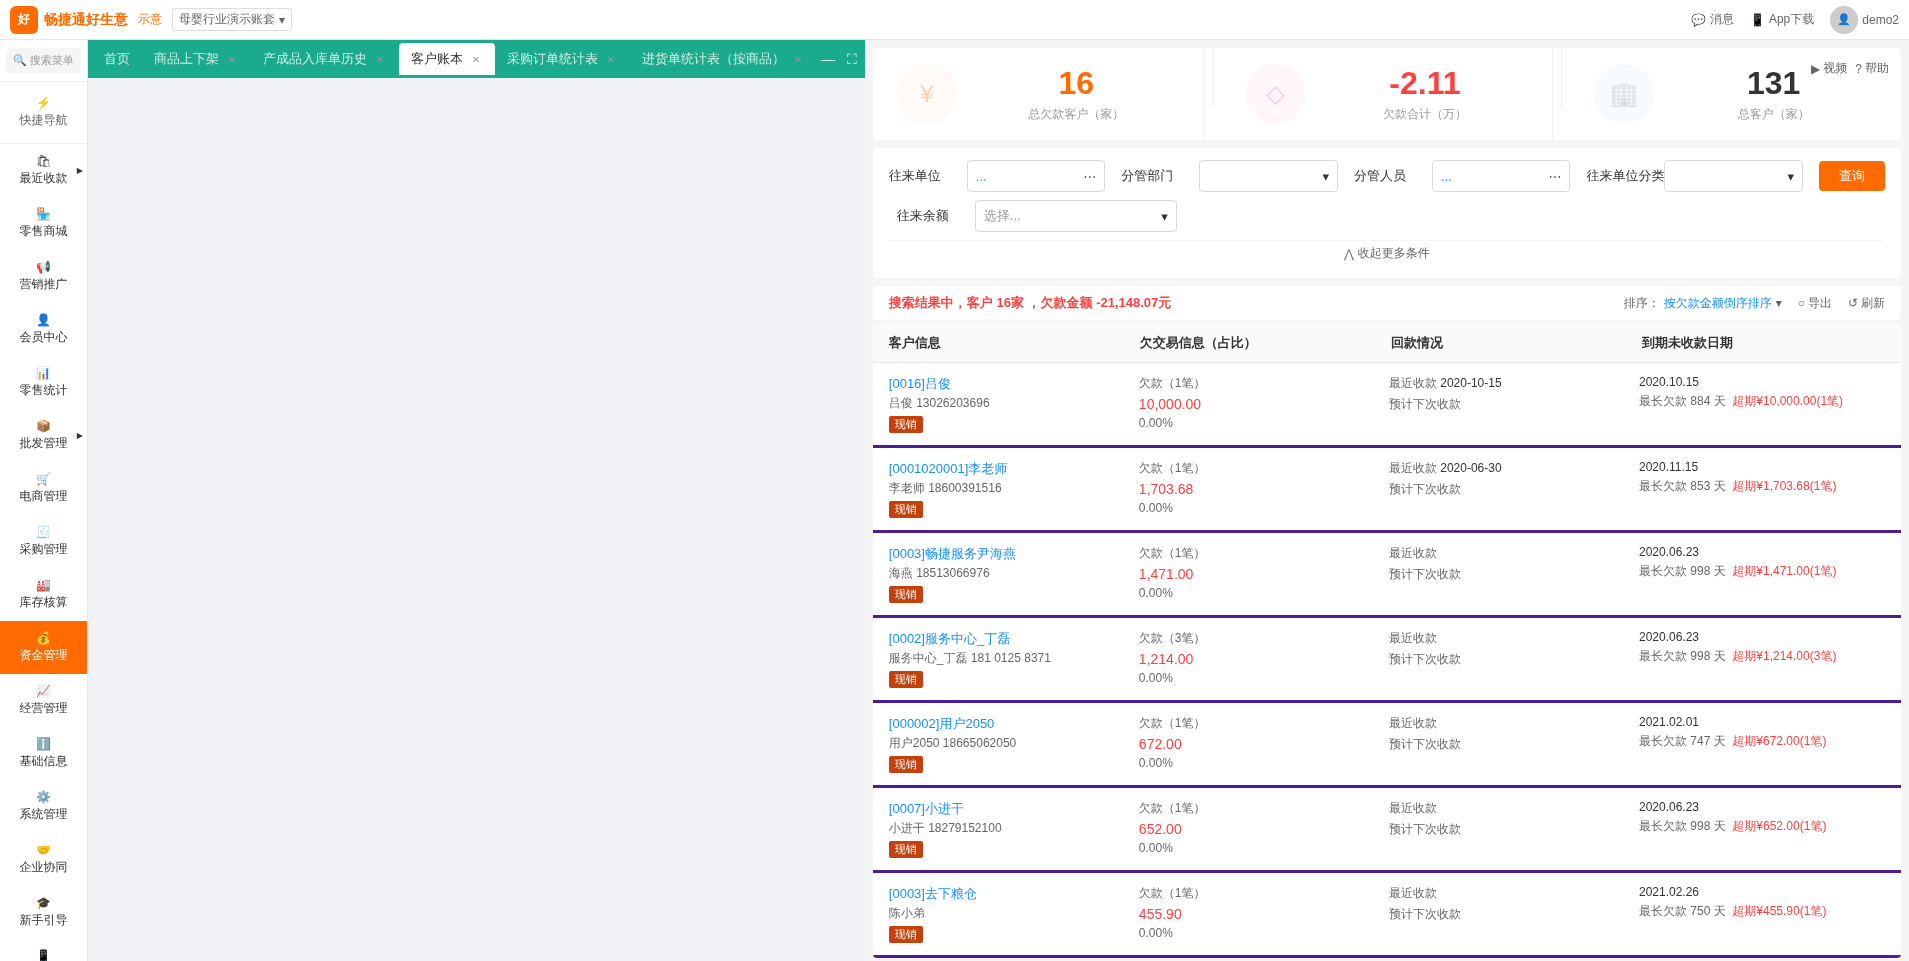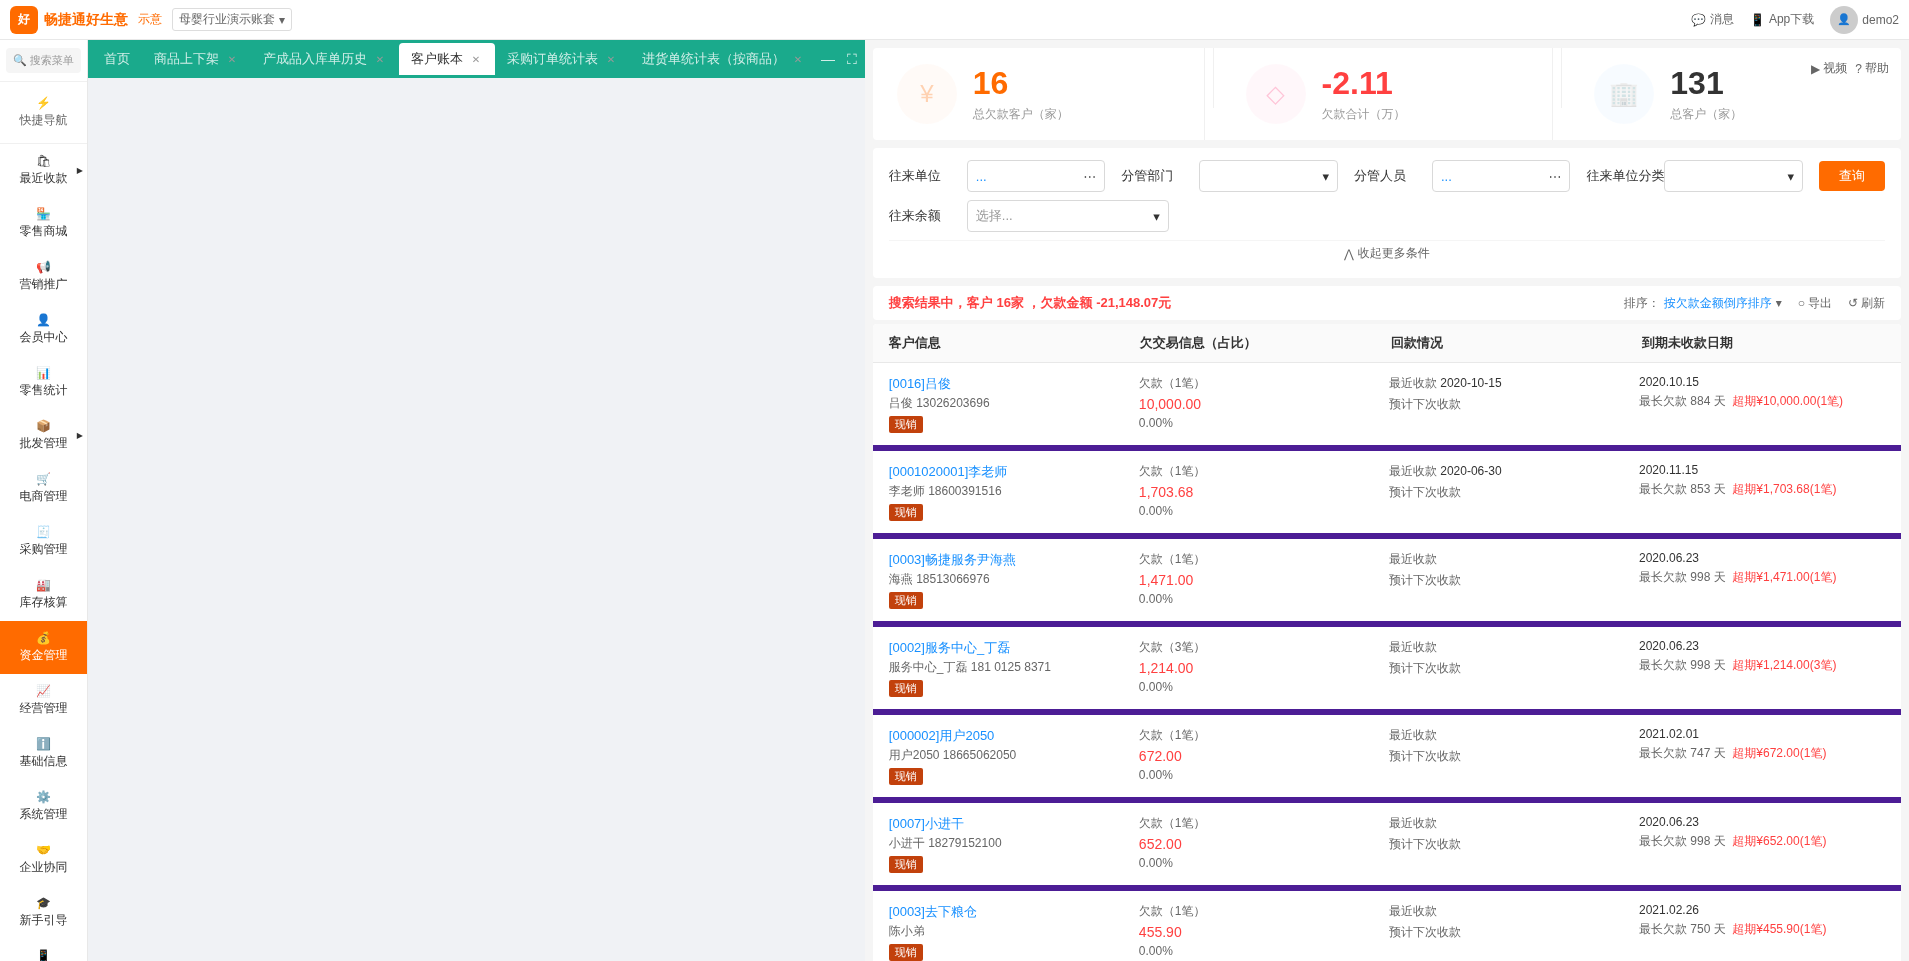--- a/index.html
+++ b/index.html
@@ -45,21 +45,21 @@
     .page-content { flex: 1; overflow-y: auto; background: #f5f5f5; }
 
     
     .summary-cards { display: flex; background: #fff; margin: 8px; border-radius: 4px; overflow: hidden; }
     .summary-card { flex: 1; display: flex; align-items: center; padding: 16px 24px; gap: 16px; border-right: 1px solid #f0f0f0; position: relative; }
     .summary-card:last-child { border-right: none; }
     .summary-card-icon { width: 60px; height: 60px; border-radius: 50%; display: flex; align-items: center; justify-content: center; font-size: 24px; opacity: 0.3; }
     .summary-card-icon.orange { background: #fff0e6; color: #ff6b00; }
     .summary-card-icon.pink { background: #ffe8f0; color: #ff4080; }
     .summary-card-icon.blue { background: #e8f4ff; color: #4096ff; }
-    .summary-card-info { flex: 1; }
+    .summary-card-info { flex: 1; text-align: center; }
     .summary-card-value { font-size: 32px; font-weight: bold; }
     .summary-card-value.red { color: #ff4040; }
     .summary-card-value.orange-val { color: #ff6b00; }
     .summary-card-label { font-size: 12px; color: #999; margin-top: 4px; }
     .summary-card-actions { position: absolute; top: 12px; right: 12px; display: flex; gap: 8px; font-size: 12px; color: #666; }
     .summary-card-action { display: flex; align-items: center; gap: 3px; cursor: pointer; }
 
     
     .filter-area { background: #fff; margin: 0 8px 8px; border-radius: 4px; padding: 12px 16px; }
     .filter-row { display: flex; align-items: center; gap: 16px; margin-bottom: 8px; }
@@ -75,21 +75,21 @@
     .results-bar { display: flex; align-items: center; justify-content: space-between; background: #fff; margin: 0 8px 4px; padding: 8px 16px; border-radius: 4px; font-size: 13px; }
     .results-info { color: #666; }
     .results-info span { color: #ff4040; font-weight: bold; }
     .results-actions { display: flex; align-items: center; gap: 16px; }
     .results-sort { display: flex; align-items: center; gap: 4px; font-size: 12px; color: #666; }
     .results-action-btn { display: flex; align-items: center; gap: 3px; font-size: 12px; color: #666; cursor: pointer; }
 
     
     .data-table-container { background: #fff; margin: 0 8px; border-radius: 4px; overflow: hidden; }
     .table-header { display: grid; grid-template-columns: 2fr 2fr 2fr 2fr; background: #fafafa; border-bottom: 1px solid #e8e8e8; padding: 10px 16px; font-size: 13px; font-weight: bold; color: #333; gap: 8px; }
-    .table-row { display: grid; grid-template-columns: 2fr 2fr 2fr 2fr; padding: 12px 16px; border-bottom: 6px solid #4c1d95; gap: 4px; align-items: start; }
+    .table-row { display: grid; grid-template-columns: 2fr 2fr 2fr 2fr; padding: 12px 16px; border-bottom: 3px solid #4c1d95; gap: 4px; align-items: start; }
     .customer-name { color: #1890ff; font-size: 13px; cursor: pointer; font-weight: 500; }
     .customer-sub { font-size: 12px; color: #666; margin-top: 2px; }
     .customer-tag { display: inline-block; padding: 1px 6px; border-radius: 2px; font-size: 11px; color: #fff; background: #c2410c; margin-top: 4px; }
     .debt-amount { color: #ff4040; font-size: 14px; font-weight: 500; }
     .debt-count { font-size: 12px; color: #666; margin-bottom: 4px; }
     .debt-ratio { font-size: 12px; color: #666; margin-top: 4px; }
     .recovery-info { font-size: 12px; color: #666; }
     .recovery-date { color: #333; }
     .recovery-next { margin-top: 4px; }
     .overdue-date { font-size: 12px; color: #333; }
@@ -316,21 +316,21 @@
             <div class="filter-item">
               <span class="filter-label">往来单位分类</span>
               <div class="filter-select">
                 <span style="color:#999;"></span>
                 <span>▾</span>
               </div>
             </div>
             <button class="btn-query">查询</button>
           </div>
           <div class="filter-row">
-            <div class="filter-item" style="max-width:280px;">
+            <div class="filter-item" style="max-width:280px;margin-left:8px;">
               <span class="filter-label">往来余额</span>
               <div class="filter-select">
                 <span style="color:#999;">选择...</span>
                 <span>▾</span>
               </div>
             </div>
           </div>
           <div class="filter-collapse">
             <div class="btn-collapse">
               <span>⋀</span>

